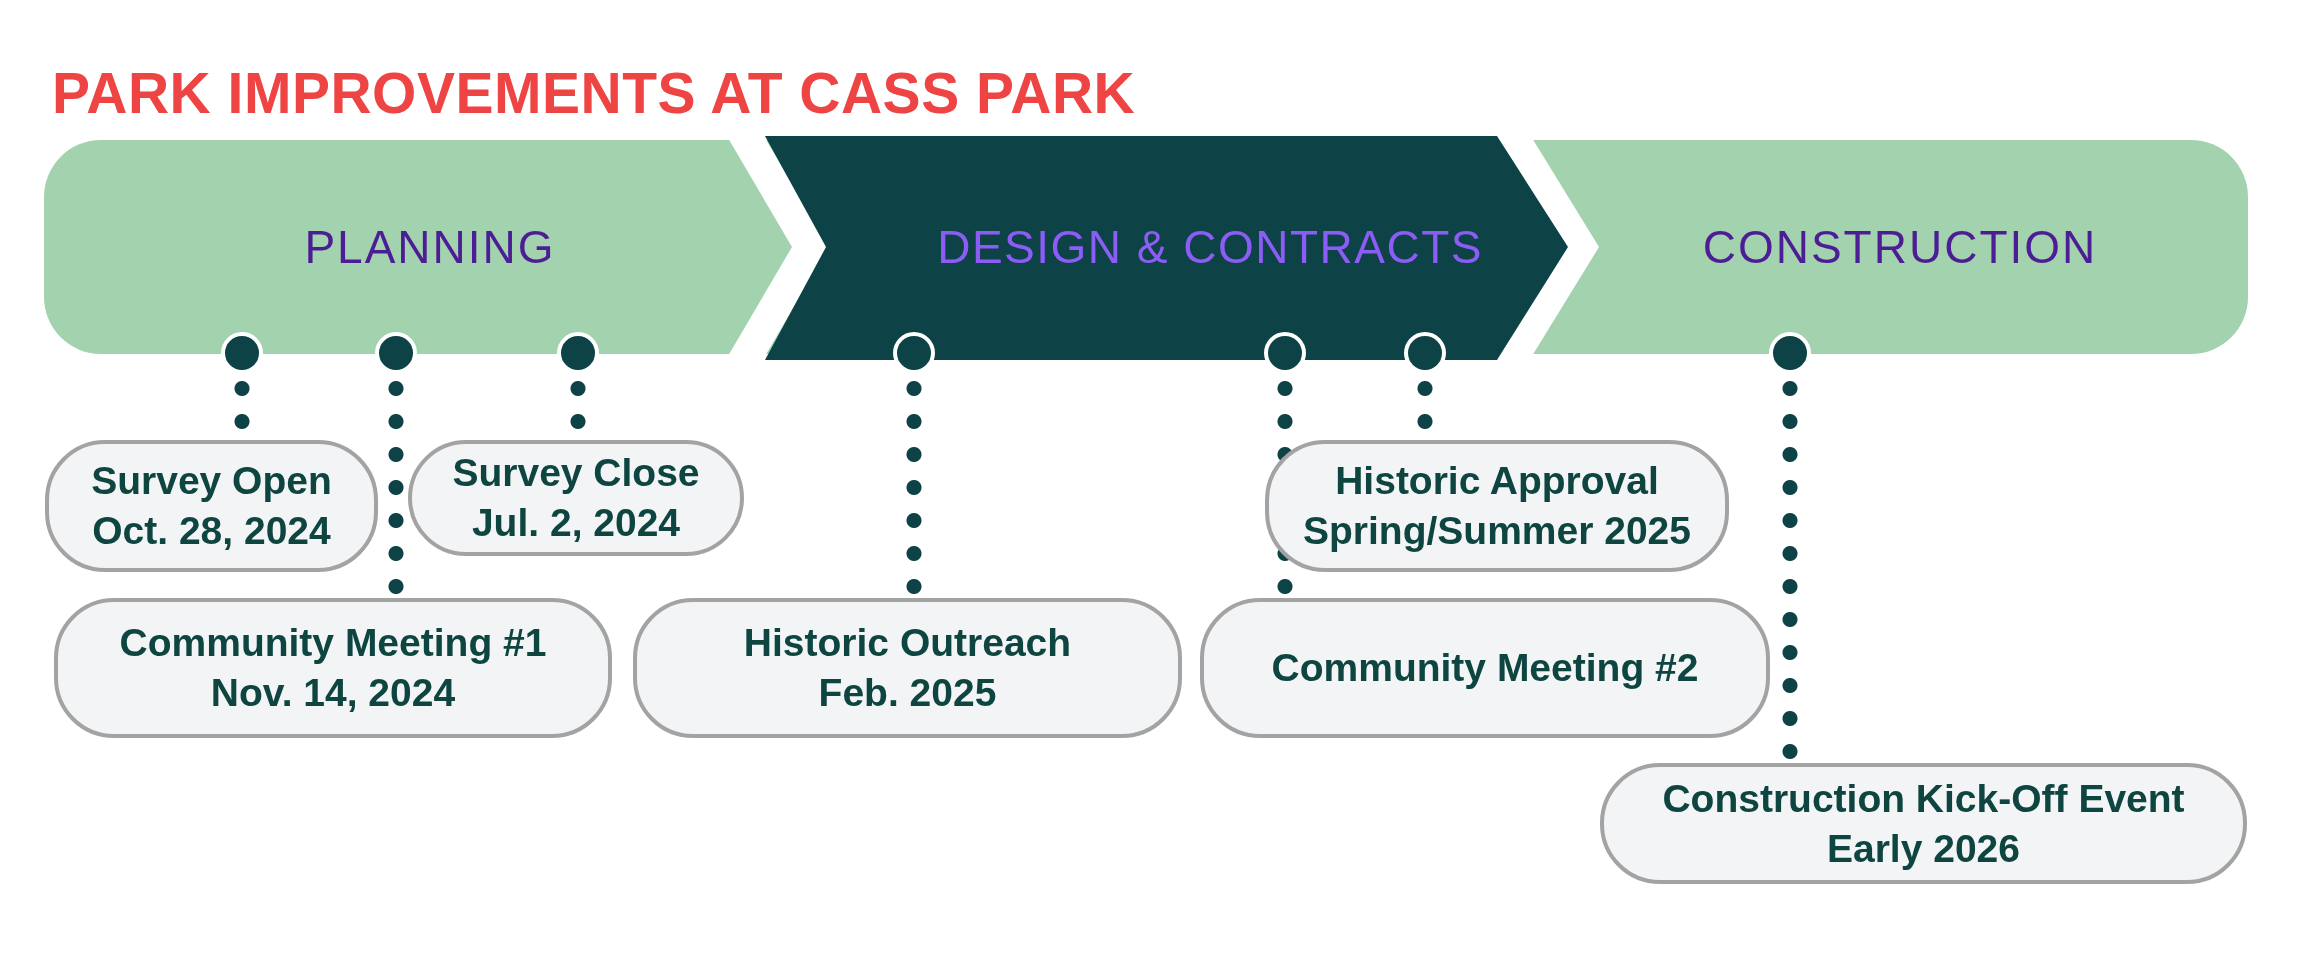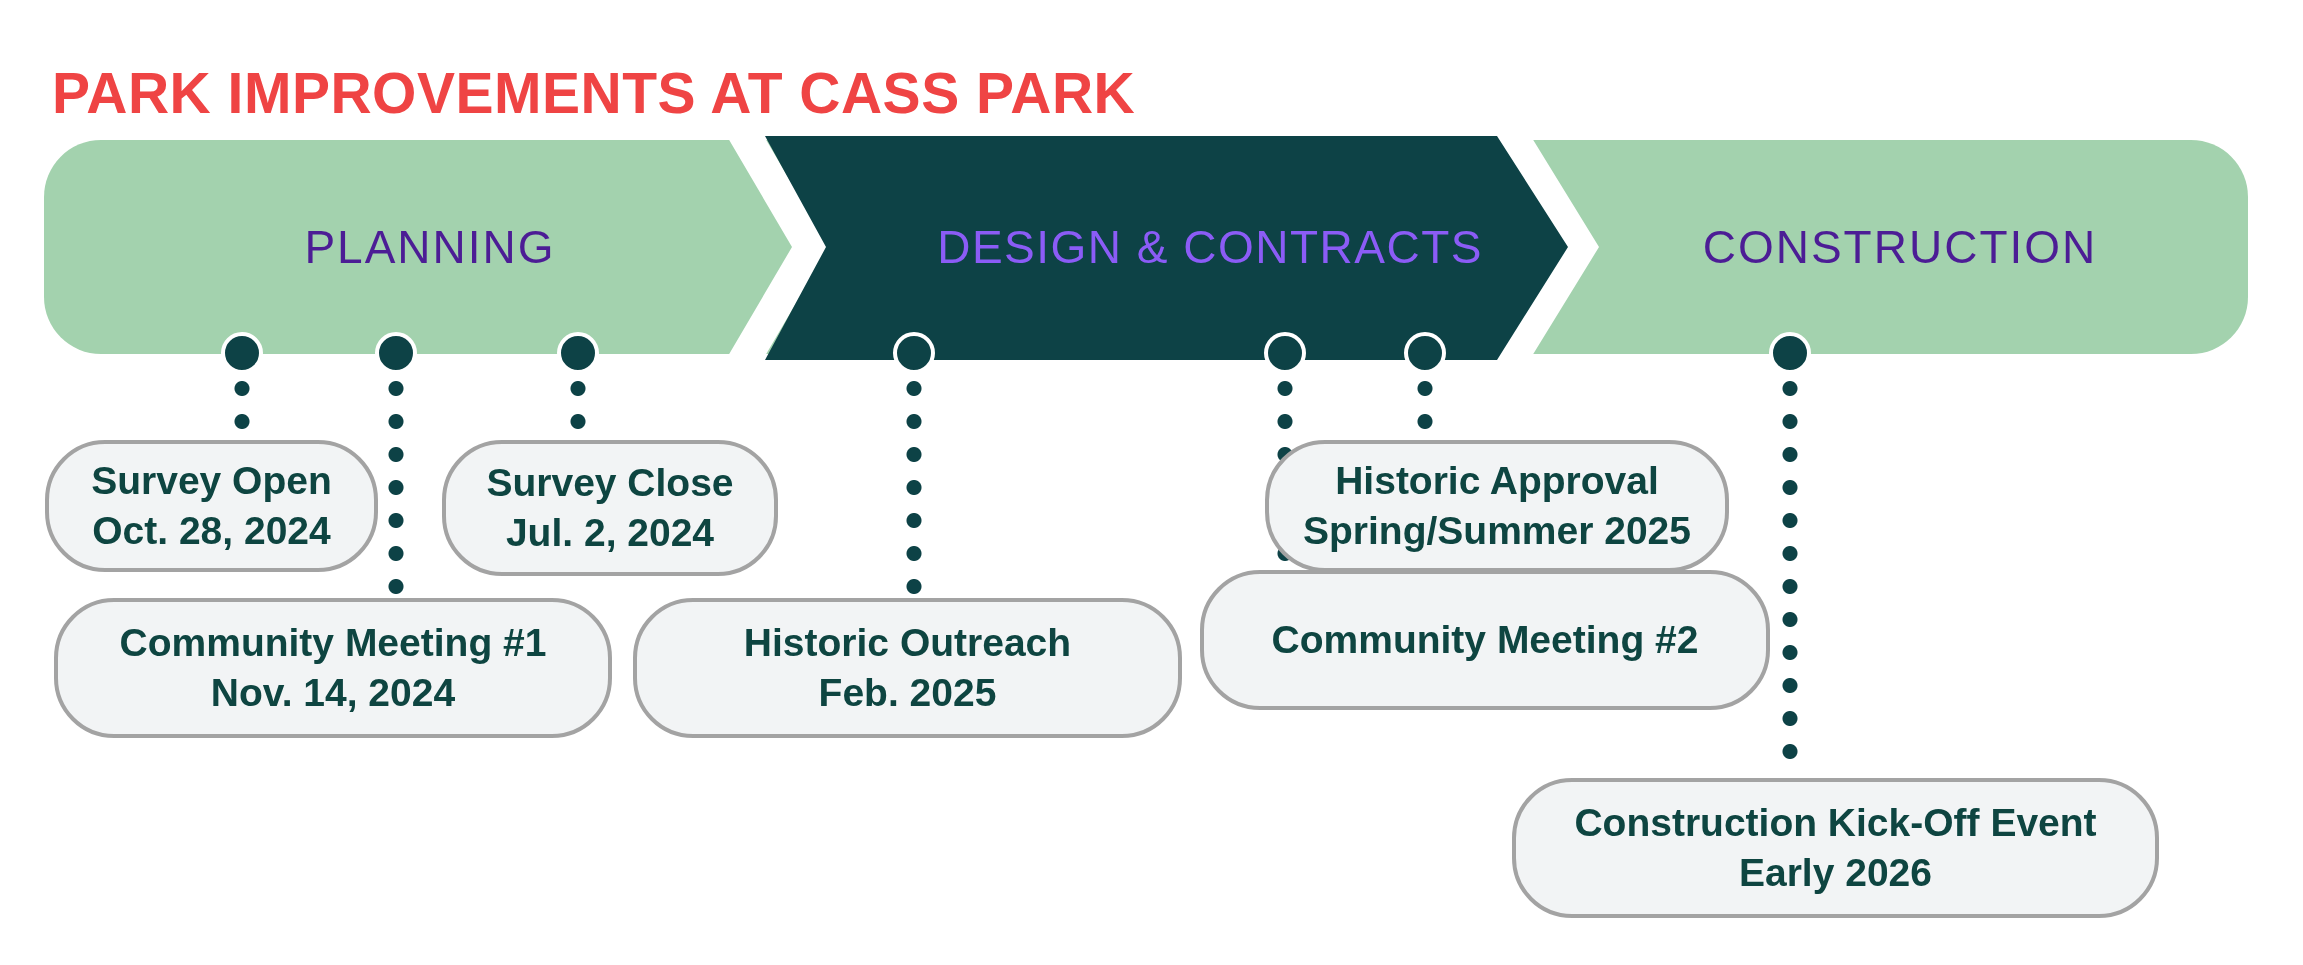--- a/index.html
+++ b/index.html
@@ -39,26 +39,26 @@
   .card{
     position:absolute;box-sizing:border-box;
     background:#f2f4f5;border:4px solid #a3a3a3;border-radius:60px;
     display:flex;flex-direction:column;align-items:center;justify-content:center;
     color:#0e4541;text-align:center;
   }
   .card .m-title,.card .m-date{
     font-size:39px;font-weight:bold;line-height:50px;white-space:nowrap;
   }
   #card-survey-open{left:45px;top:440px;width:333px;height:132px;}
-  #card-survey-close{left:442px;top:440px;width:336px;height:136px;}
+  #card-survey-close{left:408px;top:440px;width:336px;height:116px;}
   #card-historic{left:1265px;top:440px;width:464px;height:132px;}
   #card-cm1{left:54px;top:598px;width:558px;height:140px;}
   #card-targetted{left:633px;top:598px;width:549px;height:140px;}
-  #card-cm2{left:1200px;top:570px;width:570px;height:140px;}
-  #card-kickoff{left:1512px;top:763px;width:647px;height:140px;margin-top:15px;}
+  #card-cm2{left:1200px;top:598px;width:570px;height:140px;}
+  #card-kickoff{left:1600px;top:763px;width:647px;height:121px;}
 </style>
 </head>
 <body>
 
 <div id="app">
 
   <div class="title">PARK IMPROVEMENTS AT CASS PARK</div>
 
   <svg class="banner-svg" viewBox="0 0 2303 224" aria-hidden="true">
     <rect x="44" y="4" width="2204" height="214" rx="57" fill="#a3d2ae"></rect>

